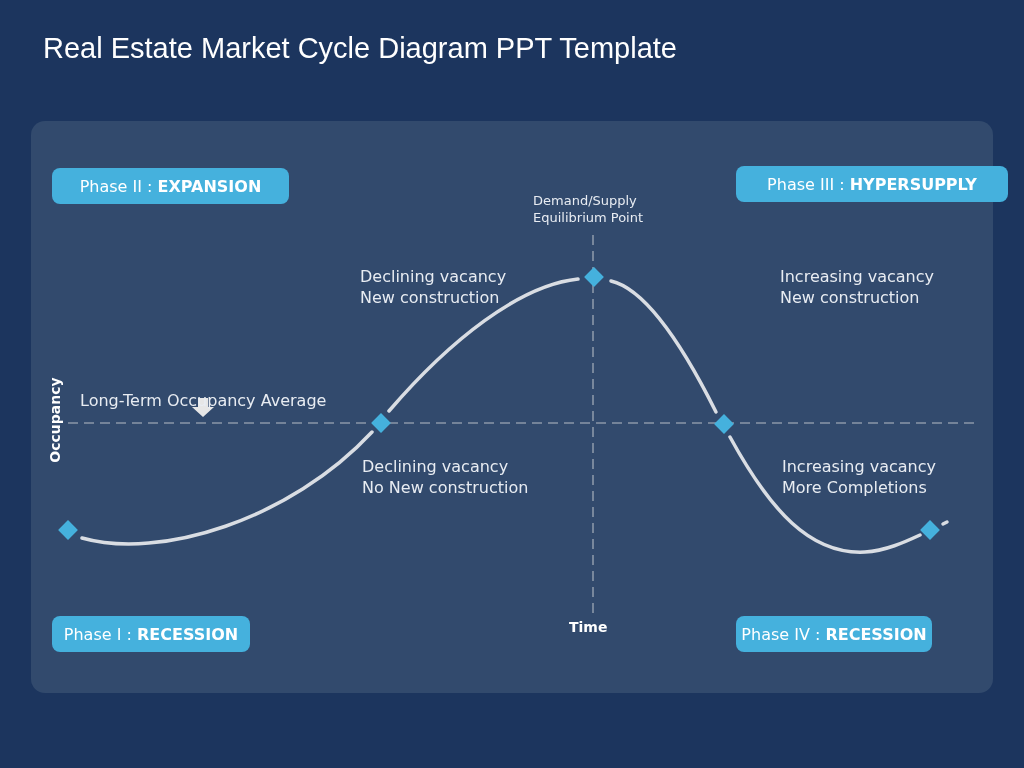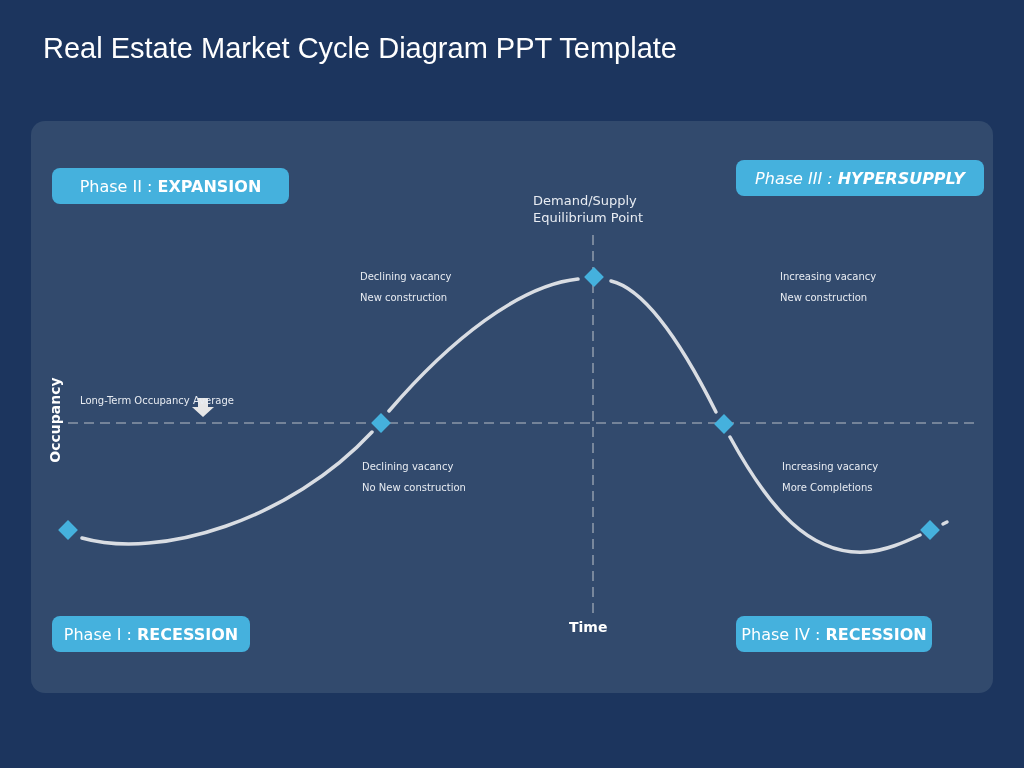--- a/index.html
+++ b/index.html
@@ -19,21 +19,21 @@
     background:#324a6d; border-radius:14px;
   }
   .phase {
     position:absolute; height:36px; border-radius:8px;
     background:#45b1dd; color:#ffffff;
     display:flex; align-items:center; justify-content:center;
     font-size:16px; white-space:nowrap;
   }
   .phase b { font-weight:bold; }
   .label {
-    position:absolute; color:#e8ecf2; font-size:10px; line-height:20.5px;
+    position:absolute; color:#e8ecf2; font-size:16px; line-height:20.5px;
     white-space:nowrap;
   }
   .label span { display:block; }
   .small { font-size:13px; line-height:17px; text-align:left; }
   .axis-label { position:absolute; color:#ffffff; font-weight:bold; font-size:14px; }
   svg.diagram { position:absolute; left:0; top:0; }
 </style>
 </head>
 <body>
 
@@ -59,21 +59,21 @@
   <rect x="717" y="417" width="14" height="14" fill="#45b1dd" transform="rotate(45 724 424)"></rect>
   <rect x="923" y="523" width="14" height="14" fill="#45b1dd" transform="rotate(45 930 530)"></rect>
 
   <path d="M 198 398 L 208 398 L 208 407 L 214 407 L 203 417 L 192 407 L 198 407 Z" fill="#e6e6e6"></path>
 </svg>
 
 <div class="phase" style="left:52px; top:168px; width:237px;">
   <span style="white-space:pre">Phase II : </span>
     <b>EXPANSION</b>
 </div>
-<div class="phase" style="left:736px; top:160px; width:248px;font-style:italic;">
+<div class="phase" style="left:736px; top:166px; width:272px;">
   <span style="white-space:pre">Phase III : </span>
     <b>HYPERSUPPLY</b>
 </div>
 <div class="phase" style="left:52px; top:616px; width:198px;">
   <span style="white-space:pre">Phase I : </span>
     <b>RECESSION</b>
 </div>
 <div class="phase" style="left:736px; top:616px; width:196px;">
   <span style="white-space:pre">Phase IV : </span>
     <b>RECESSION</b>

